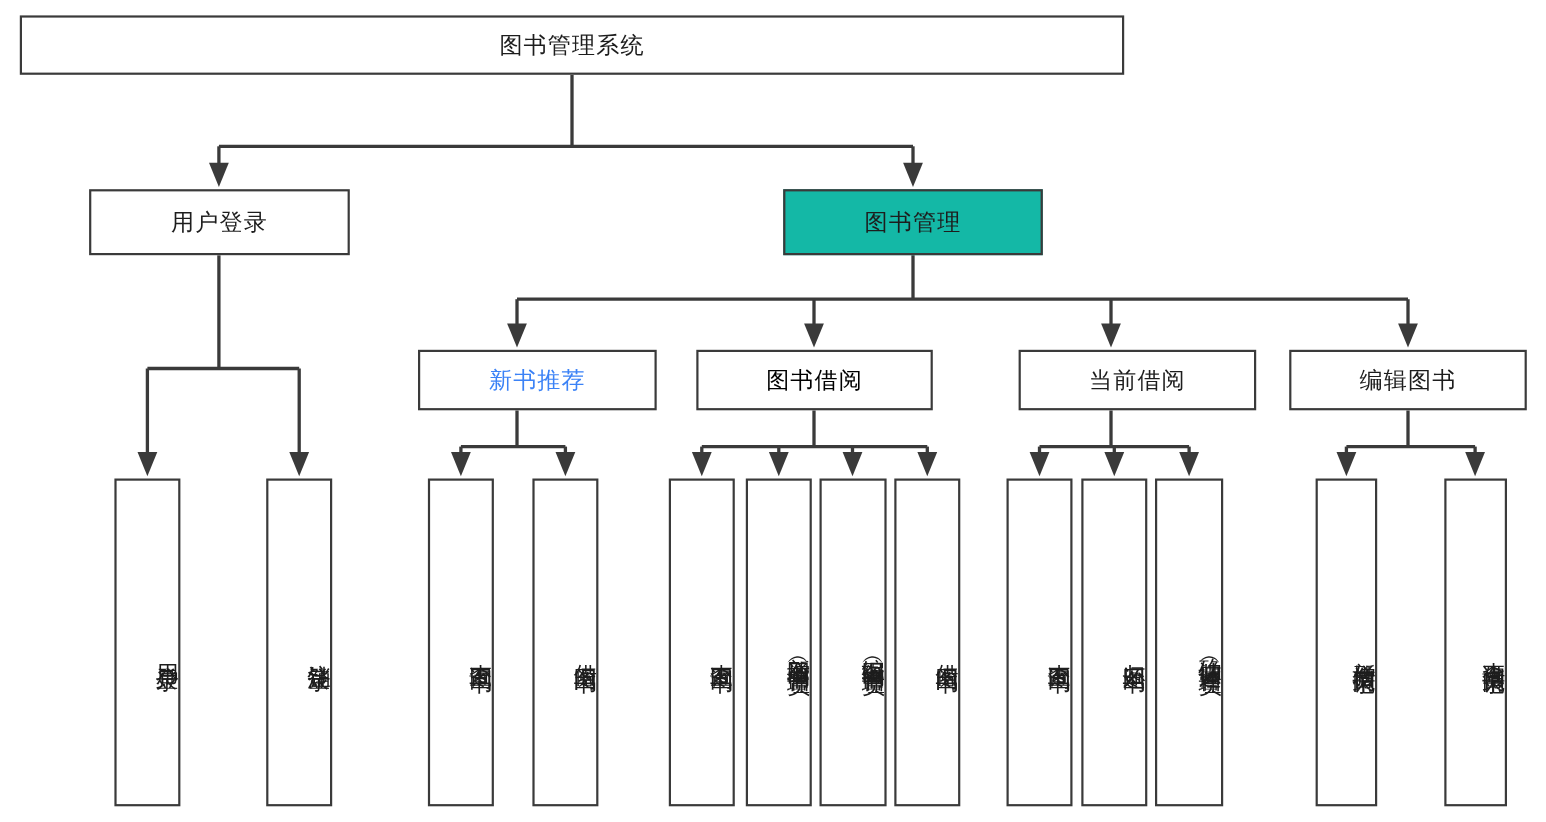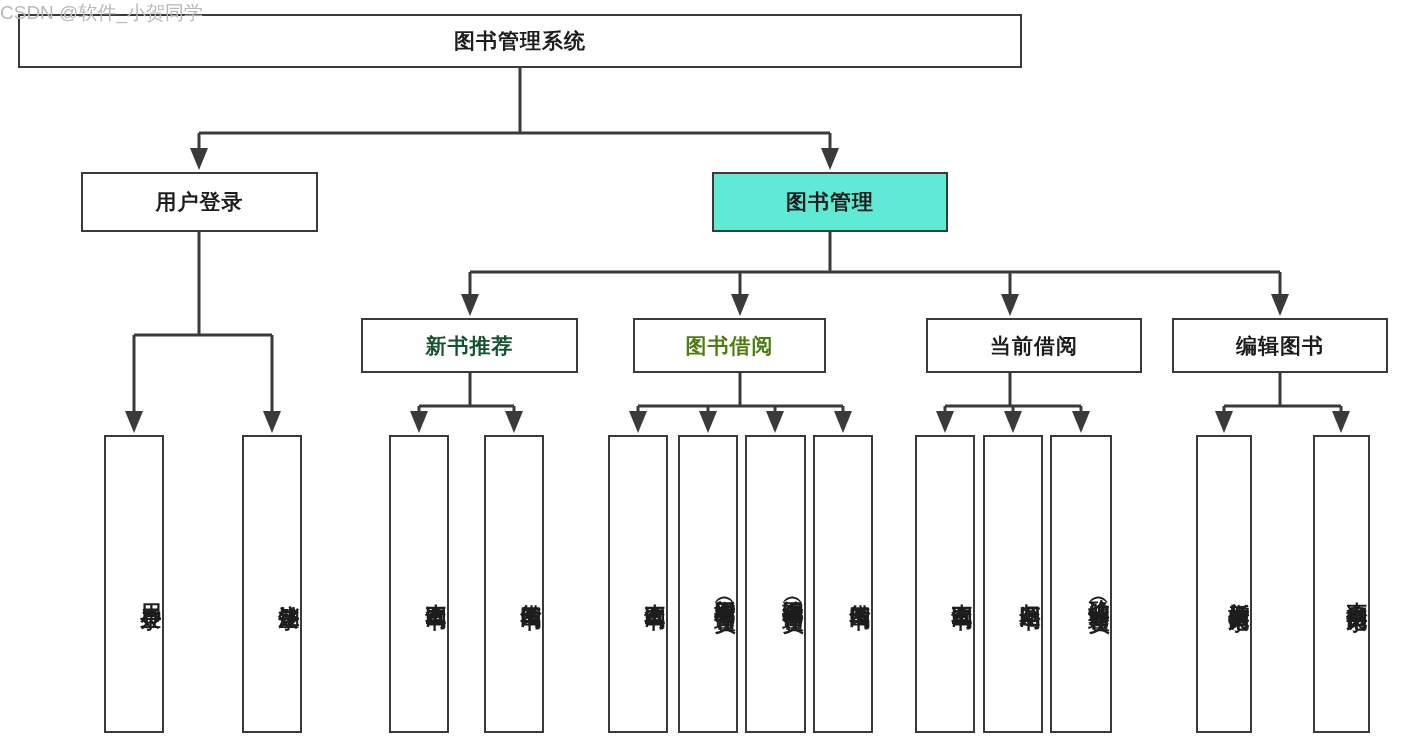--- a/index.html
+++ b/index.html
@@ -27,21 +27,20 @@
   }
   .node {
     position: absolute;
     box-sizing: border-box;
     border: 2px solid #eab308;
     background: #ffffff;
     display: flex;
     align-items: center;
     justify-content: center;
     color: #1d1d1d;
-    font-weight: bold;
   }
   .node.horizontal {
     font-size: 21px;
     letter-spacing: 1px;
   }
   .node.vertical {
     writing-mode: vertical-rl;
     text-orientation: upright;
     font-size: 21px;
     letter-spacing: 2px;
@@ -121,27 +120,27 @@
       <line x1="1341" y1="406" x2="1341" y2="415" stroke="#3a3a3a" stroke-width="3"></line>
       <polygon points="1332,411 1350,411 1341,433" fill="#3a3a3a"></polygon>
     </svg>
   <div id="nodes">
       <div class="node horizontal" style="left: 18px; top: 14px; width: 1004px; height: 54px; border-color: rgb(58, 58, 58); background: rgb(255, 255, 255); color: rgb(29, 29, 29);">
         <span class="nodelabel">图书管理系统</span>
       </div>
       <div class="node horizontal" style="left: 81px; top: 172px; width: 237px; height: 60px; border-color: rgb(58, 58, 58); background: rgb(255, 255, 255); color: rgb(29, 29, 29);">
         <span class="nodelabel">用户登录</span>
       </div>
-      <div class="node horizontal" style="left: 712px; top: 172px; width: 236px; height: 60px; border-color: rgb(58, 58, 58); background: #5eead4; color: rgb(29, 29, 29);">
+      <div class="node horizontal" style="left: 712px; top: 172px; width: 236px; height: 60px; border-color: rgb(58, 58, 58); background: #14b8a6; color: rgb(29, 29, 29);">
         <span class="nodelabel">图书管理</span>
       </div>
-      <div class="node horizontal" style="left: 361px; top: 318px; width: 217px; height: 55px; border-color: rgb(58, 58, 58); background: rgb(255, 255, 255); color: #14532d;">
+      <div class="node horizontal" style="left: 380px; top: 318px; width: 217px; height: 55px; border-color: rgb(58, 58, 58); background: rgb(255, 255, 255); color: #3b82f6;">
         <span class="nodelabel">新书推荐</span>
       </div>
-      <div class="node horizontal" style="left: 633px; top: 318px; width: 193px; height: 55px; border-color: rgb(58, 58, 58); background: rgb(255, 255, 255); color: #4d7c0f;">
+      <div class="node horizontal" style="left: 633px; top: 318px; width: 215px; height: 55px; border-color: rgb(58, 58, 58); background: rgb(255, 255, 255); color: #000000;">
         <span class="nodelabel">图书借阅</span>
       </div>
       <div class="node horizontal" style="left: 902px; top: 318px; width: 216px; height: 55px; border-color: rgb(58, 58, 58); background: rgb(255, 255, 255); color: rgb(29, 29, 29); margin-left: 24px;">
         <span class="nodelabel">当前借阅</span>
       </div>
       <div class="node horizontal" style="left: 1172px; top: 318px; width: 216px; height: 55px; border-color: rgb(58, 58, 58); background: rgb(255, 255, 255); color: rgb(29, 29, 29);">
         <span class="nodelabel">编辑图书</span>
       </div>
       <div class="node vertical" style="left: 104px; top: 435px; width: 60px; height: 298px; border-color: rgb(58, 58, 58); background: rgb(255, 255, 255); color: rgb(29, 29, 29);">
         <span class="nodelabel">用户登录</span>
@@ -176,14 +175,13 @@
       <div class="node vertical" style="left: 1050px; top: 435px; width: 62px; height: 298px; border-color: rgb(58, 58, 58); background: rgb(255, 255, 255); color: rgb(29, 29, 29);">
         <span class="nodelabel">确认归还（管理员）</span>
       </div>
       <div class="node vertical" style="left: 1196px; top: 435px; width: 56px; height: 298px; border-color: rgb(58, 58, 58); background: rgb(255, 255, 255); color: rgb(29, 29, 29);">
         <span class="nodelabel">新增借阅记录</span>
       </div>
       <div class="node vertical" style="left: 1313px; top: 435px; width: 57px; height: 298px; border-color: rgb(58, 58, 58); background: rgb(255, 255, 255); color: rgb(29, 29, 29);">
         <span class="nodelabel">查询借阅记录</span>
       </div>
     </div>
-  <div class="watermark">CSDN @软件_小贺同学</div>
 </div>
 
 </body></html>

